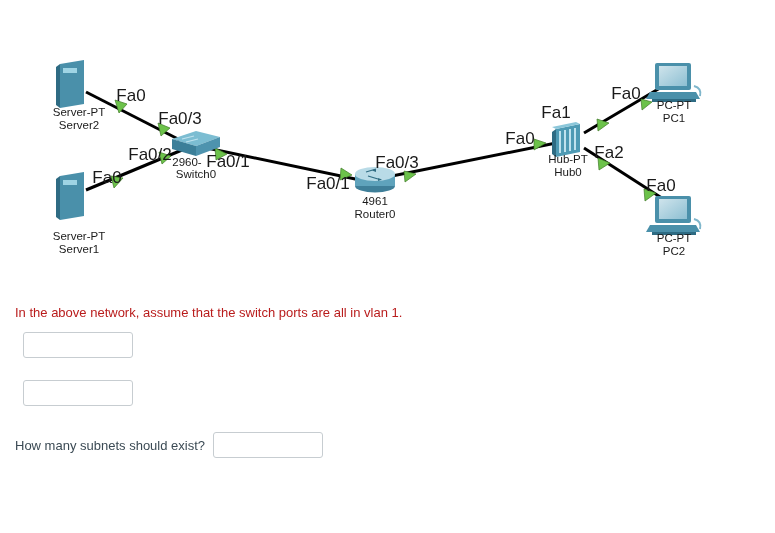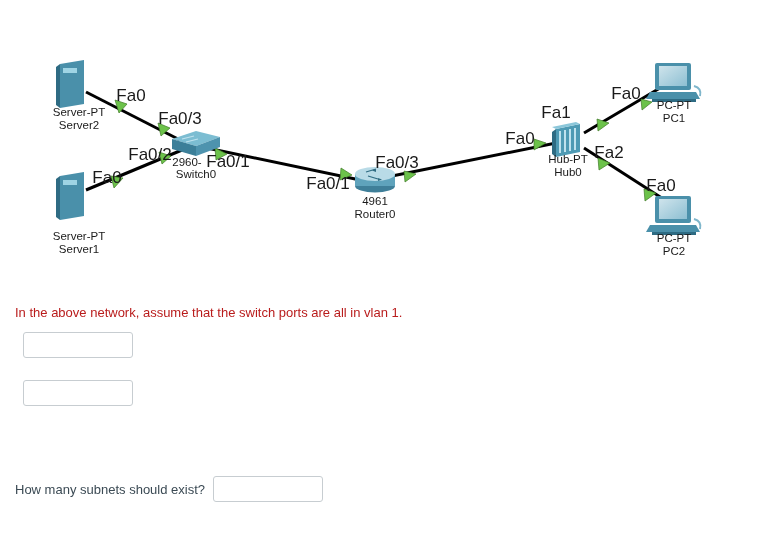--- a/index.html
+++ b/index.html
@@ -262,17 +262,17 @@
   <div class="intro-text">In the above network, assume that the switch ports are all in vlan 1.</div>
 
   <div class="q-row" style="top:42px;">
     <input class="q-input" type="text" style="width: 110px;" placeholder="">
   </div>
 
   <div class="q-row" style="top:90px;">
     <input class="q-input" type="text" style="width: 110px;" placeholder="">
   </div>
 
-  <div class="q-row" style="top:142px;margin-top:44px;">
+  <div class="q-row" style="top:142px;">
     <span class="q-label">How many subnets should exist?</span>
     <input class="q-input" type="text" style="width: 110px;" placeholder="">
   </div>
 </div>
 
 </body></html>

